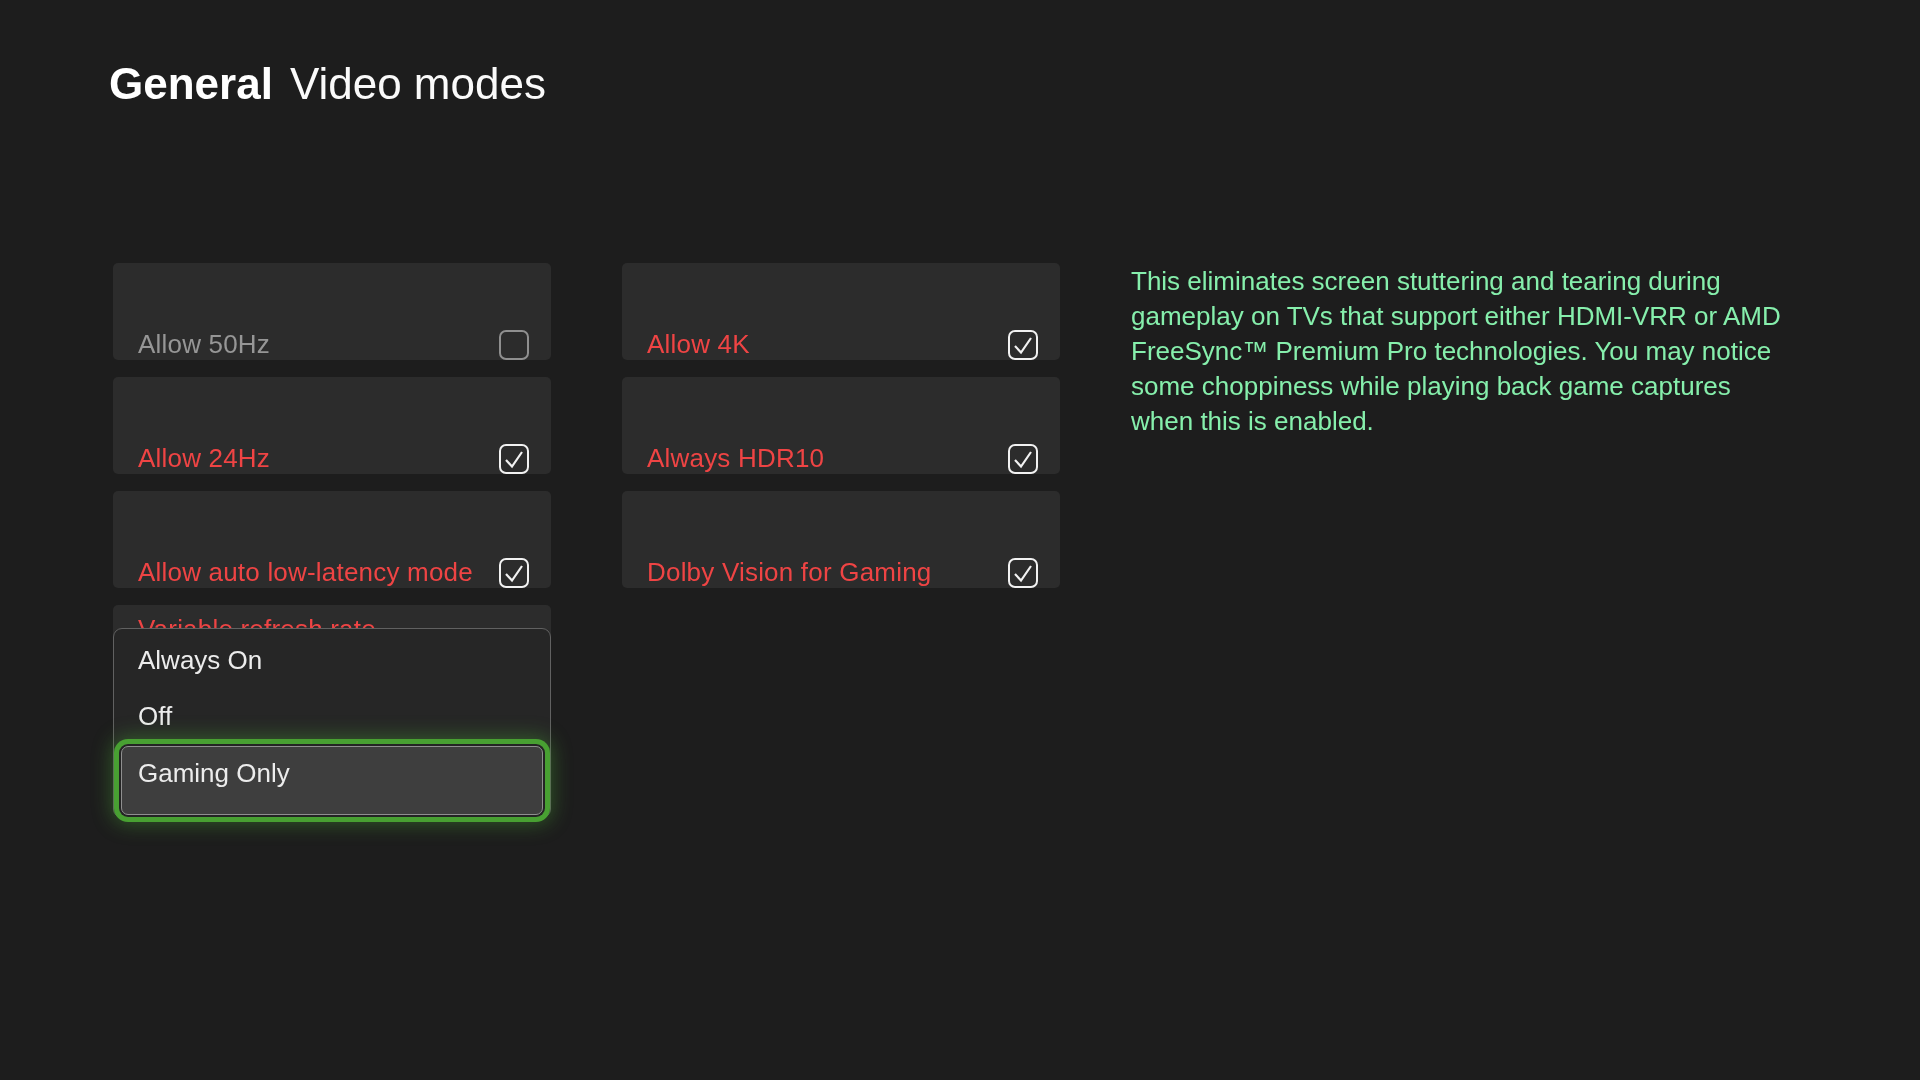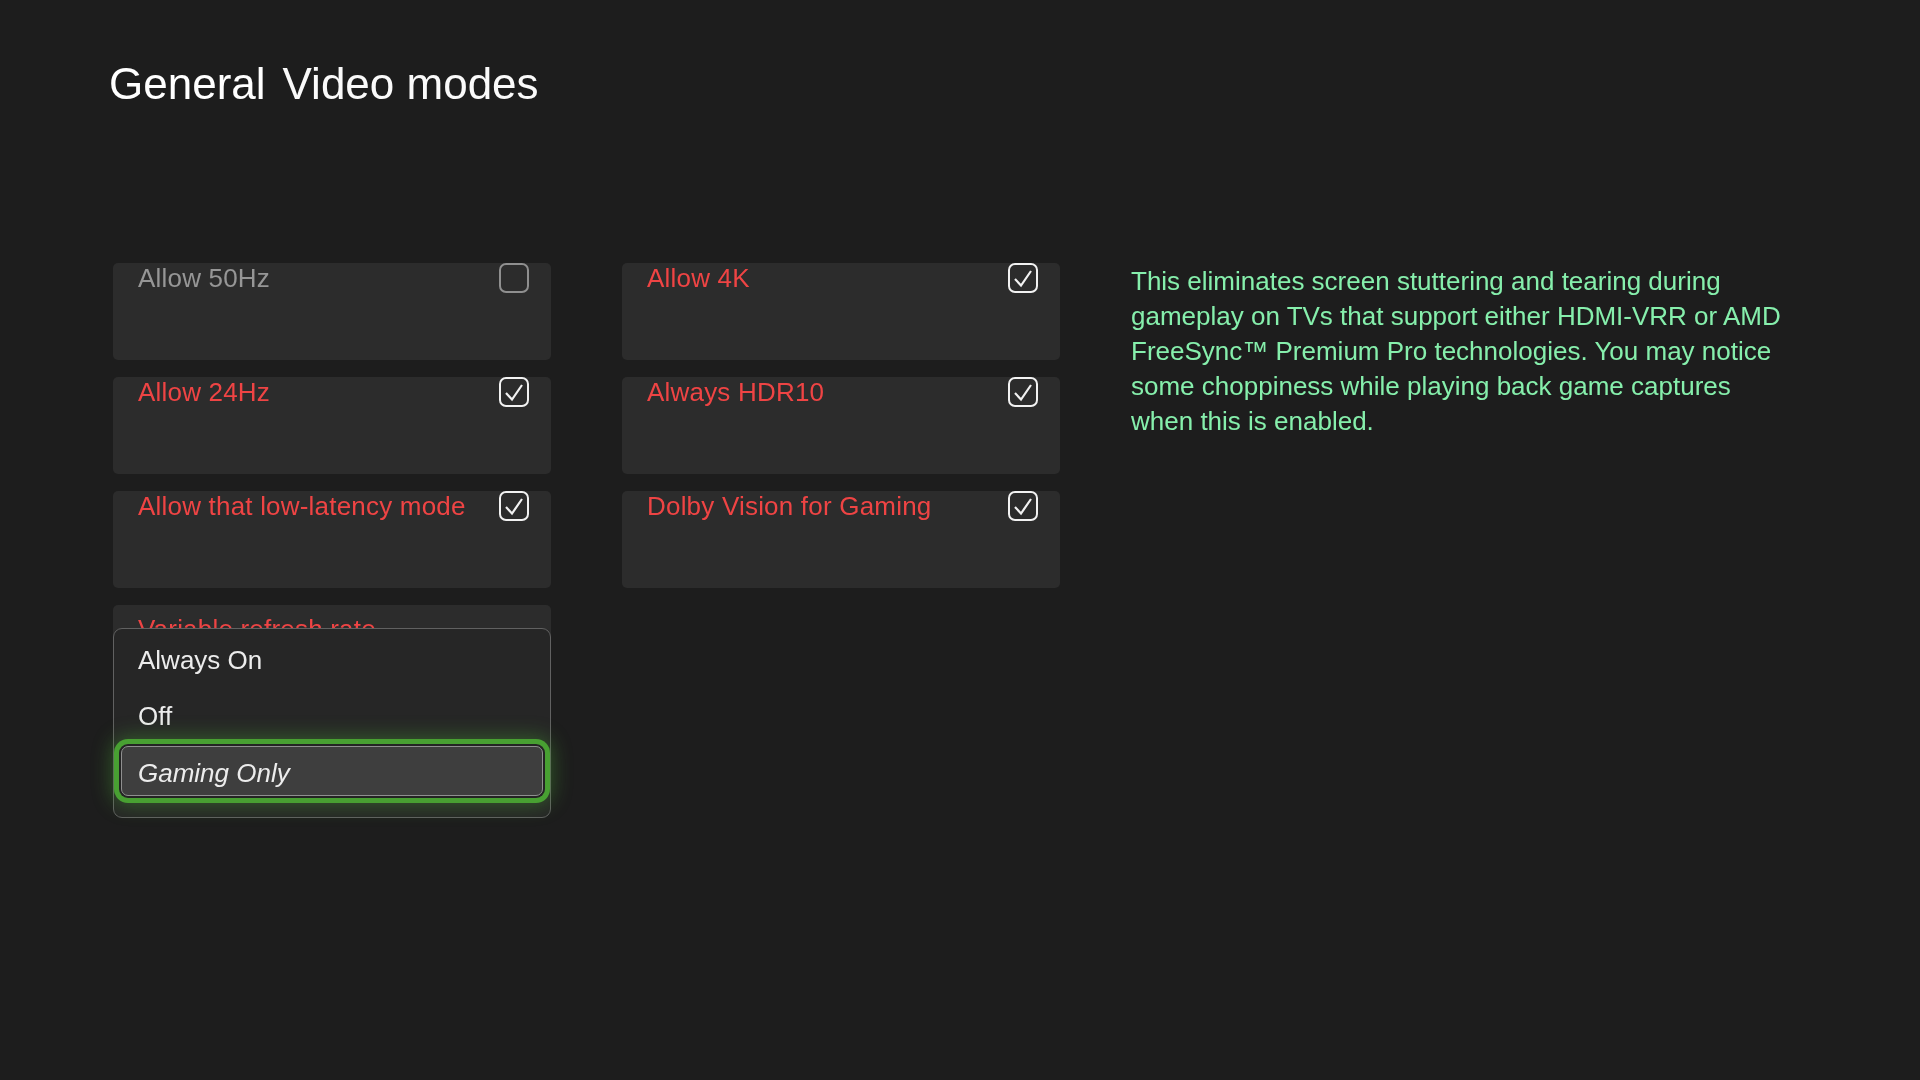--- a/index.html
+++ b/index.html
@@ -7,30 +7,30 @@
     width:1920px;height:1080px;position:relative;overflow:hidden;
     background:#1d1d1d;
     font-family:"Liberation Sans", sans-serif;
     -webkit-font-smoothing:antialiased;
   }
   
   .page-title{
     position:absolute;left:109px;top:58px;
     font-size:44px;line-height:52px;color:#ffffff;white-space:nowrap;
   }
-  .page-title .t-bold{font-weight:400;}
+  .page-title .t-bold{font-weight:700;}
   .page-title .t-reg{font-weight:400;margin-left:17px;color:#fafafa;}
 
   
   .col{position:absolute;top:263px;width:438px;}
   .col-left{left:113px;}
   .col-mid{left:622px;}
   .card{
     height:97px;margin-bottom:17px;background:#2c2c2c;border-radius:5px;
-    display:flex;align-items:flex-start;box-sizing:border-box;
+    display:flex;align-items:flex-end;box-sizing:border-box;
     padding:0 22px 0 25px;
   }
   .card-label{
     font-size:26px;color:#ef4444;letter-spacing:.2px;
   }
   .card.disabled .card-label{color:#969696;}
   .card.clipped{align-items:flex-start;padding-top:9px;}
   .card.clipped .card-label{line-height:30px;}
 
   
@@ -47,28 +47,27 @@
     position:absolute;left:113px;top:628px;width:438px;height:190px;
     box-sizing:border-box;background:#262626;
     border:1px solid #616161;border-radius:9px;
     padding-top:3px;z-index:5;
   }
   .dd-option{
     height:56px;line-height:56px;padding-left:24px;
     font-size:26px;color:#ececec;
   }
   .dd-option.selected{
-    height:50px;line-height:52px;box-sizing:border-box;
+    height:69px;line-height:52px;box-sizing:border-box;
     margin:2px 7px 0 7px;padding-left:16px;
     background:#3e3e3e;border:1px solid #8f8f8f;border-radius:7px;
     box-shadow:0 0 0 2px #242424,
                0 0 0 7px #48a032,
                0 0 20px 9px rgba(72,160,50,.45);
     position:relative;
-    font-style:italic;
   }
 
   
   .description{
     position:absolute;left:1131px;top:264px;width:660px;
     font-size:26px;line-height:35px;color:#86efac;
   }
 </style>
 </head>
 <body>
@@ -87,21 +86,21 @@
   <div class="card">
     <span class="card-label">Allow 24Hz</span>
     <span class="checkbox">
       <svg width="22" height="22" viewBox="0 0 22 22">
           <polyline points="3,12 9,18.5 19,4" fill="none" stroke="#f2f2f2" stroke-width="2.2"></polyline>
         </svg>
     </span>
   </div>
 
   <div class="card">
-    <span class="card-label">Allow that low-latency mode</span>
+    <span class="card-label">Allow auto low-latency mode</span>
     <span class="checkbox">
       <svg width="22" height="22" viewBox="0 0 22 22">
           <polyline points="3,12 9,18.5 19,4" fill="none" stroke="#f2f2f2" stroke-width="2.2"></polyline>
         </svg>
     </span>
   </div>
 
   <div class="card clipped">
     <span class="card-label">Variable refresh rate</span>
   </div>

